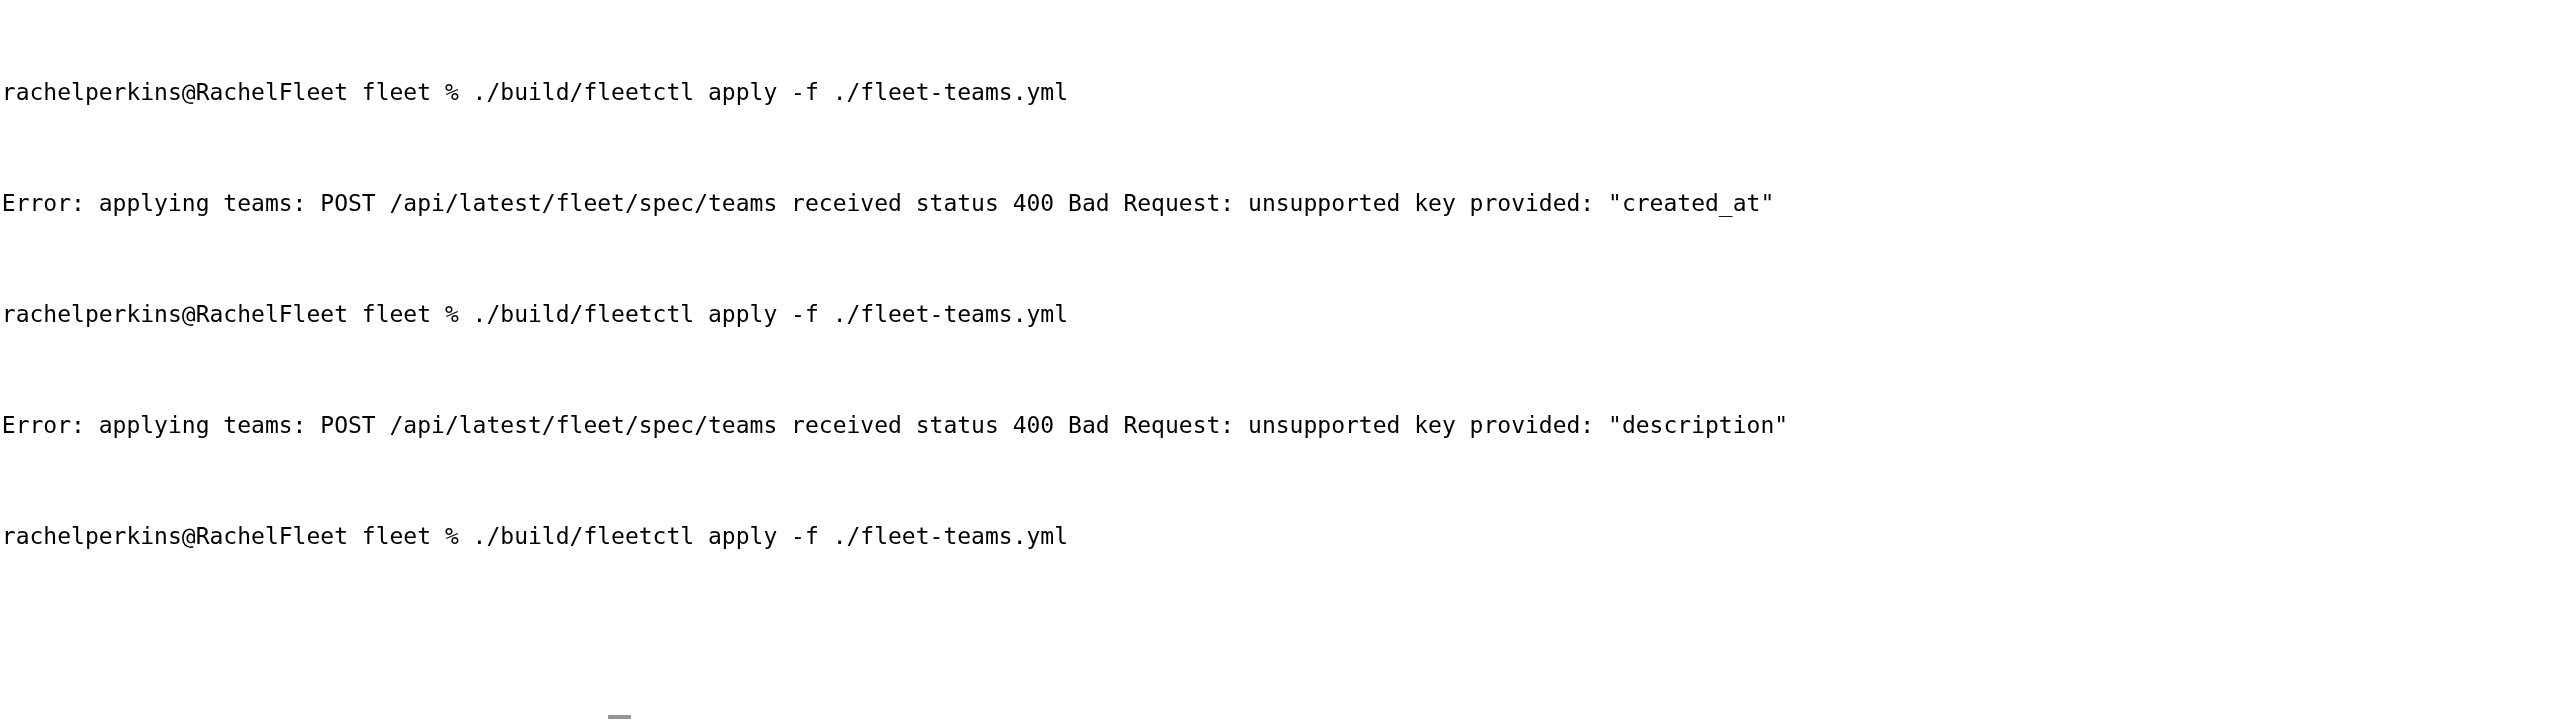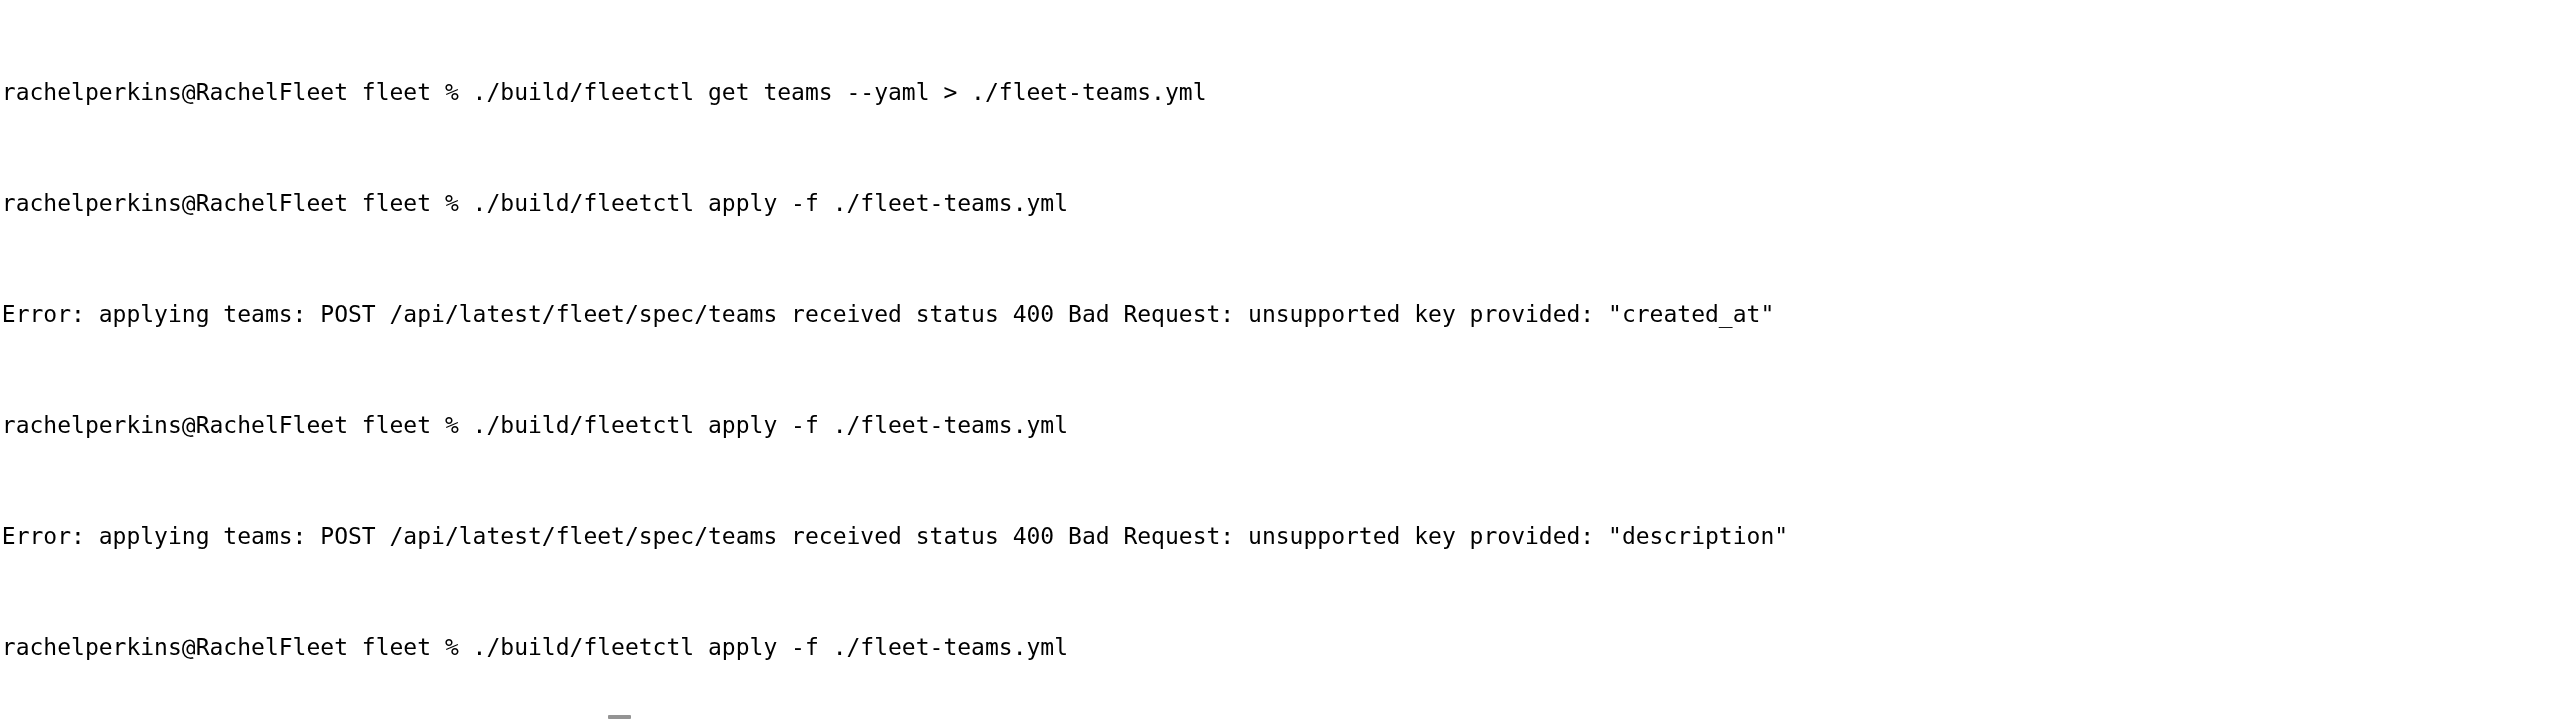--- a/index.html
+++ b/index.html
@@ -51,21 +51,20 @@
     height: 3.6px;
     background: #949494;
     border-radius: 0.9px;
   }
 </style>
 </head>
 <body>
 
 <div id="terminal">
   <div id="terminal-output">
-    <span class="term-line">rachelperkins@RachelFleet fleet % ./build/fleetctl get teams --yaml &gt; ./fleet-teams.yml</span>
     <span class="term-line">rachelperkins@RachelFleet fleet % ./build/fleetctl apply -f ./fleet-teams.yml</span>
     <span class="term-line">Error: applying teams: POST /api/latest/fleet/spec/teams received status 400 Bad Request: unsupported key provided: "created_at"</span>
     <span class="term-line">rachelperkins@RachelFleet fleet % ./build/fleetctl apply -f ./fleet-teams.yml</span>
     <span class="term-line">Error: applying teams: POST /api/latest/fleet/spec/teams received status 400 Bad Request: unsupported key provided: "description"</span>
     <span class="term-line">rachelperkins@RachelFleet fleet % ./build/fleetctl apply -f ./fleet-teams.yml</span>
     
     
     
     
     

